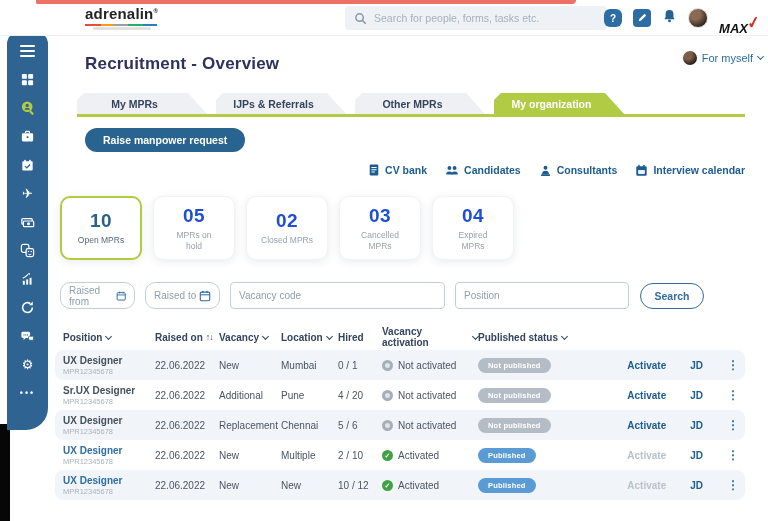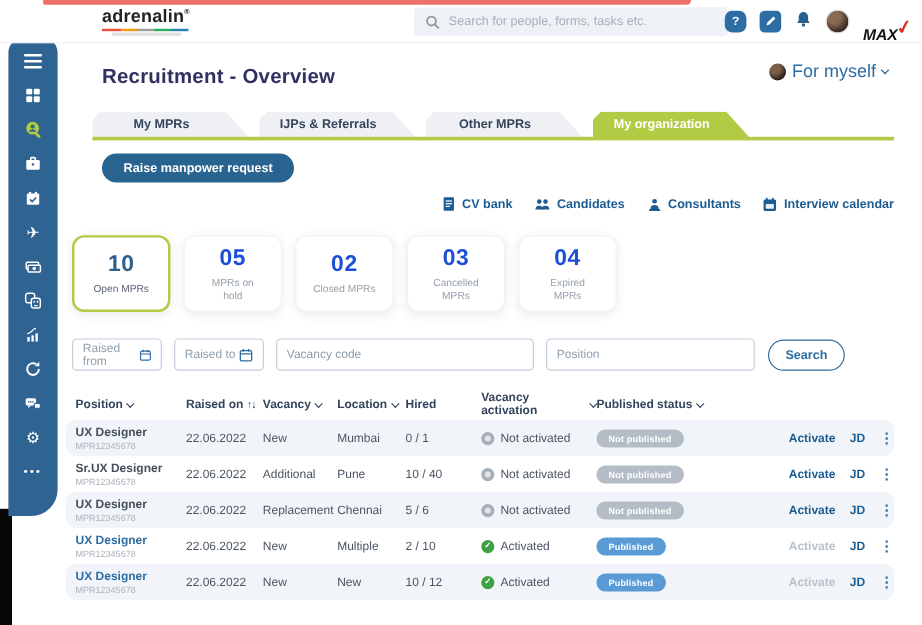--- a/index.html
+++ b/index.html
@@ -39,22 +39,22 @@
   .sitem { width:100%; height:28.5px; display:flex; align-items:center; justify-content:center; color:#fff; }
   .sitem svg { display:block; }
   .hamburger { width:15px; display:flex; flex-direction:column; gap:3px; }
   .hamburger i { display:block; height:2px; background:#fff; border-radius:1px; }
   .glyph { font-size:13px; line-height:1; color:#fff; font-style:normal; }
   .dots3 { font-size:9px; letter-spacing:2px; color:#fff; font-weight:700; }
   
   .main { position:absolute; left:48px; top:36px; right:0; bottom:0; z-index:2; }
   .page-title { position:absolute; left:37px; top:18px; font-size:17px; font-weight:800;
     color:#2f3160; letter-spacing:.2px; }
-  .scope { position:absolute; right:28px; top:15px; display:flex; align-items:center; gap:5px;
-    color:#2d6da3; font-size:15px; cursor:pointer; }
+  .scope { position:absolute; right:5px; top:15px; display:flex; align-items:center; gap:5px;
+    color:#2d6da3; font-size:11px; cursor:pointer; }
   .scope .mini-avatar { width:14px; height:14px; border-radius:50%;
     background:radial-gradient(circle at 35% 30%, #7d5f49 0 30%, #2e221c 70%); }
   .chev { width:5px; height:5px; border-right:1.5px solid #2d6da3; border-bottom:1.5px solid #2d6da3;
     transform:rotate(45deg); margin-top:-3px; }
   .chev.dark { border-color:#33445c; margin-left:4px; margin-top:-1px; }
   
   .tabs { position:absolute; left:29px; top:57px; display:flex; gap:8px; height:22px; }
   .tab { width:131px; height:22px; background:#eef0f4; color:#33445c; font-size:10.5px; font-weight:700;
     display:flex; align-items:center; justify-content:center; padding-right:16px;
     clip-path:polygon(0 100%, 0 7px, 7px 0, calc(100% - 20px) 0, 100% 100%); cursor:pointer; }
@@ -74,35 +74,35 @@
     align-items:center; justify-content:center; gap:3px; cursor:pointer; }
   .card .num { font-size:19px; font-weight:800; color:#1d4ed8; letter-spacing:.5px; }
   .card .lbl { font-size:8.5px; color:#98a1ac; text-align:center; max-width:52px; line-height:1.25; }
   .card.active { border:2px solid #b2cb44; }
   .card.active .num { color:#2b5f8e; }
   .card.active .lbl { color:#5d6675; }
   
   .filters { position:absolute; left:12px; top:246px; display:flex; align-items:center; }
   .f-in { height:27px; border:1px solid #c2cedb; border-radius:4px; background:#fff; color:#8e9fae;
     font-size:10px; display:flex; align-items:center; justify-content:space-between; padding:0 8px; }
-  .f-date { width:75px; margin-right:10px; }
+  .f-date { width:75px; margin-right:10px;border-radius:10px; }
   .f-text { padding-right:0; }
   .f-vac { width:215px; margin-right:10px; }
   .f-pos { width:174px; margin-right:11px; }
   .search-btn { width:64px; height:26px; border:1.5px solid #2d6da3; border-radius:14px; background:#fff;
     color:#2d6da3; font-size:10.5px; font-weight:700; display:flex; align-items:center; justify-content:center;
     cursor:pointer; }
   
   .mpr-table { position:absolute; left:7px; top:288px; width:690px; }
   .thead { display:flex; align-items:center; height:26px; padding-left:8px;
     font-size:10px; font-weight:700; color:#33445c; }
   .th { display:flex; align-items:center; }
   .c-pos { width:92px; } .c-date { width:64px; } .c-vac { width:62px; } .c-loc { width:57px; }
-  .c-hired { width:44px; } .c-act { width:96px;margin-left:19px; } .c-pub { width:146px; }
-  .c-actions { flex:1; display:flex; align-items:center; justify-content:flex-end; gap:12px; }
+  .c-hired { width:44px; } .c-act { width:96px; } .c-pub { width:146px; }
+  .c-actions { flex:1; display:flex; align-items:center; justify-content:flex-end; gap:24px; padding-right:6px; }
   .sort-glyph { font-size:9px; margin-left:3px; letter-spacing:-1px; }
   .trow { display:flex; align-items:center; height:30px; padding-left:8px; font-size:10px; color:#4a5463;
     border-radius:8px; background:#fff; }
   .trow.alt { background:#f1f5f9; }
   .pos-name { font-weight:700; color:#44505c; line-height:1.1; }
   .trow.linked .pos-name { color:#2d6da3; }
   .pos-code { font-size:7.5px; color:#a9b2bc; margin-top:1px; }
   .actcell { display:flex; align-items:center; gap:5px; }
   .dot { width:11px; height:11px; border-radius:50%; background:#dfe4e8; border:3px solid #a6afb8;
     flex:0 0 auto; display:flex; align-items:center; justify-content:center; }
@@ -415,21 +415,21 @@
     </div>
 
     <div class="trow">
       <div class="c-pos">
         <div class="pos-name">Sr.UX Designer</div>
         <div class="pos-code">MPR12345678</div>
       </div>
       <div class="c-date">22.06.2022</div>
       <div class="c-vac">Additional</div>
       <div class="c-loc">Pune</div>
-      <div class="c-hired">10 / 40</div>
+      <div class="c-hired">4 / 20</div>
       <div class="c-act actcell">
           <span class="dot"></span>
           <span>Not activated</span>
         </div>
       <div class="c-pub"><span class="badge">Not published</span></div>
       <div class="c-actions">
         <span class="activate">Activate</span>
         <span class="jd">JD</span>
         <span class="kebab">⋮</span>
       </div>

